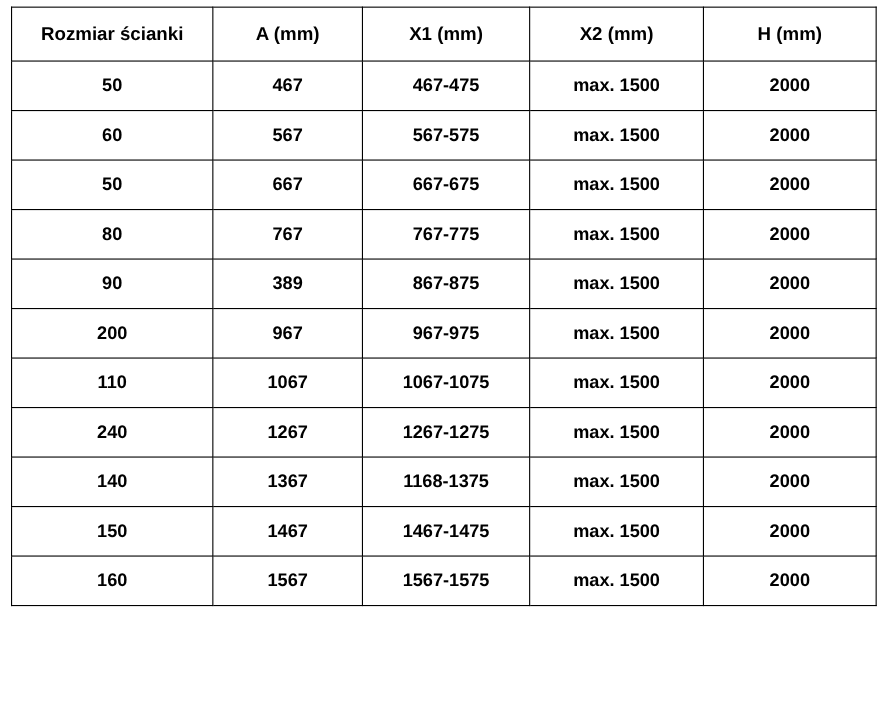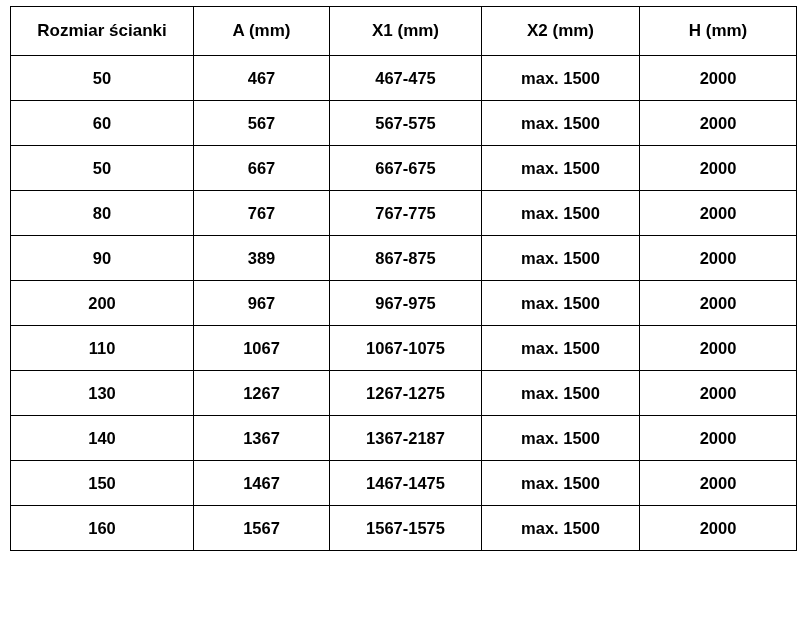--- a/index.html
+++ b/index.html
@@ -123,30 +123,30 @@
         <td>2000</td>
       </tr>
       <tr>
         <td>110</td>
         <td>1067</td>
         <td>1067-1075</td>
         <td class="plain">max. 1500</td>
         <td>2000</td>
       </tr>
       <tr>
-        <td>130</td>
+        <td>240</td>
         <td>1267</td>
         <td>1267-1275</td>
         <td class="plain">max. 1500</td>
         <td>2000</td>
       </tr>
       <tr>
         <td>140</td>
         <td>1367</td>
-        <td>1367-2187</td>
+        <td>1168-1375</td>
         <td class="plain">max. 1500</td>
         <td>2000</td>
       </tr>
       <tr>
         <td>150</td>
         <td>1467</td>
         <td>1467-1475</td>
         <td class="plain">max. 1500</td>
         <td>2000</td>
       </tr>

